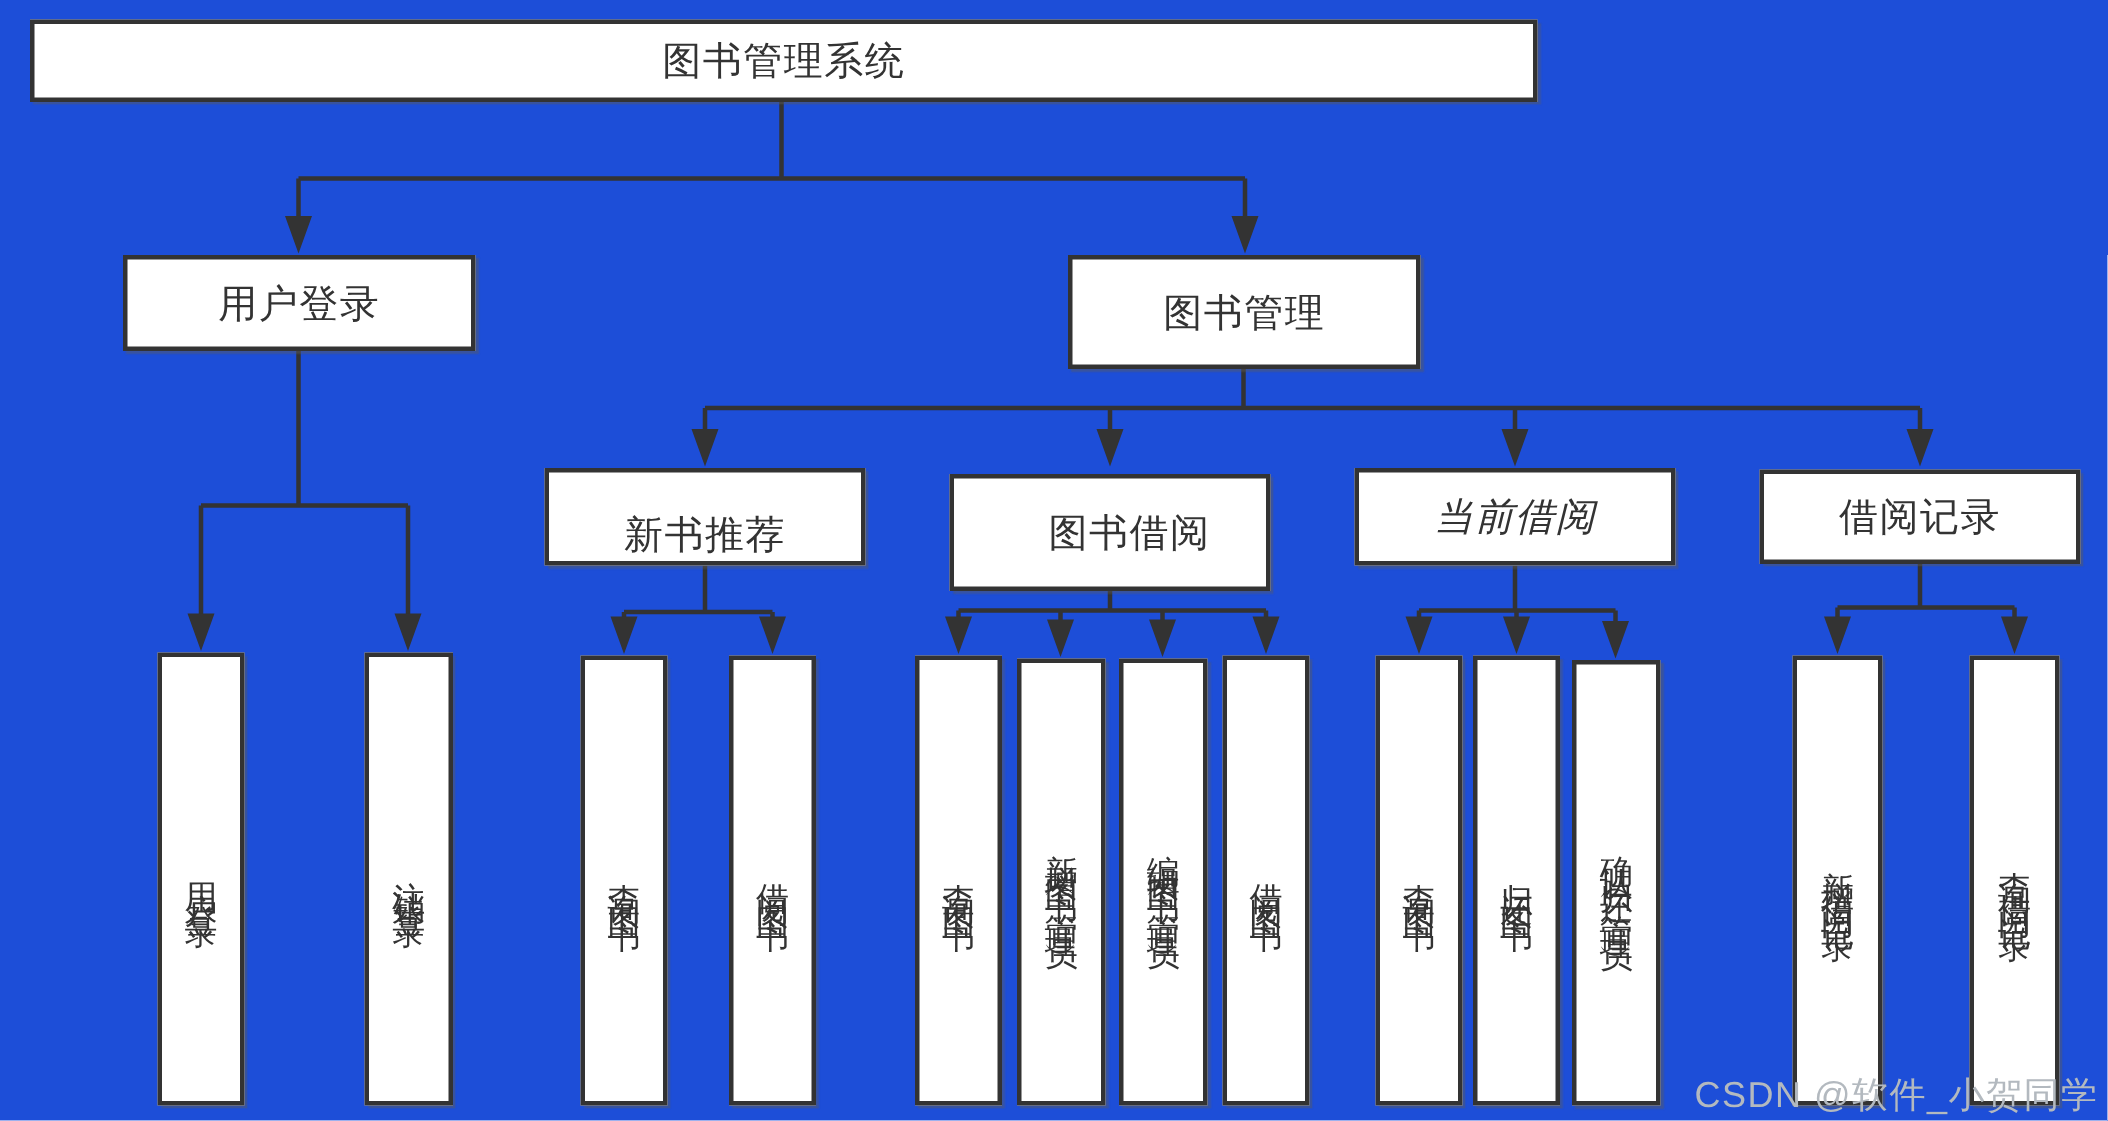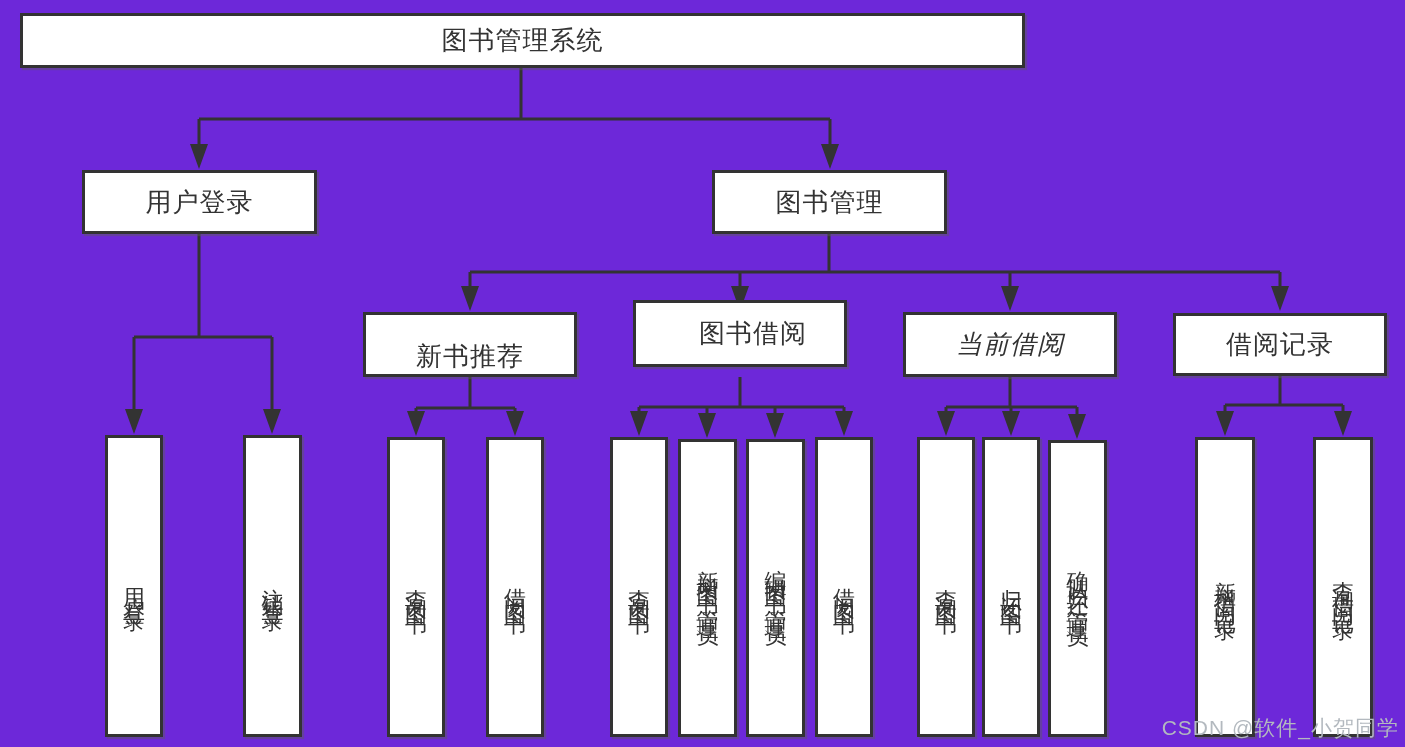--- a/index.html
+++ b/index.html
@@ -5,21 +5,21 @@
   html, body {
     margin: 0;
     padding: 0;
     background: #ffffff;
     font-family: "Liberation Sans", sans-serif;
   }
   .stage {
     position: relative;
     width: 1405px;
     height: 747px;
-    background: #6d28d9;
+    background: #1d4ed8;
     overflow: hidden;
   }
   .wires {
     position: absolute;
     left: 0;
     top: 0;
   }
   .wire {
     fill: none;
     stroke: #333333;
@@ -61,21 +61,21 @@
     font-size: 22px;
     letter-spacing: 8px;
     color: #333333;
     line-height: 1;
     white-space: nowrap;
   }
   .watermark {
     position: absolute;
     right: 6px;
     top: 714px;
-    font-size: 21px;
+    font-size: 24px;
     color: #b3b9bf;
     letter-spacing: 1px;
     white-space: nowrap;
   }
 </style>
 </head>
 <body>
 
 <div class="stage">
 
@@ -103,28 +103,28 @@
     <path class="arrowhead" d="M1225,436 L1216,411 L1234,411 Z M1343,436 L1334,411 L1352,411 Z"></path>
   </svg>
 
   <div class="node" style="left:20px; top:13px; width:1005px; height:55px;">
     <span class="label">图书管理系统</span>
   </div>
 
   <div class="node" style="left:82px; top:170px; width:235px; height:64px;">
     <span class="label">用户登录</span>
   </div>
-  <div class="node" style="left:712px; top:170px; width:235px; height:64px;">
+  <div class="node" style="left:712px; top:170px; width:235px; height:76px;">
     <span class="label">图书管理</span>
   </div>
 
   <div class="node" style="left:363px; top:312px; width:214px; height:65px;align-items:flex-end;">
     <span class="label">新书推荐</span>
   </div>
-  <div class="node" style="left:633px; top:300px; width:214px; height:67px;padding-left:26px;">
+  <div class="node" style="left:633px; top:316px; width:214px; height:78px;padding-left:26px;">
     <span class="label">图书借阅</span>
   </div>
   <div class="node" style="left:903px; top:312px; width:214px; height:65px;font-style:italic;">
     <span class="label">当前借阅</span>
   </div>
   <div class="node" style="left:1173px; top:313px; width:214px; height:63px;">
     <span class="label">借阅记录</span>
   </div>
 
   <div class="leaf" style="left:105px; top:435px; width:58px; height:302px;">

